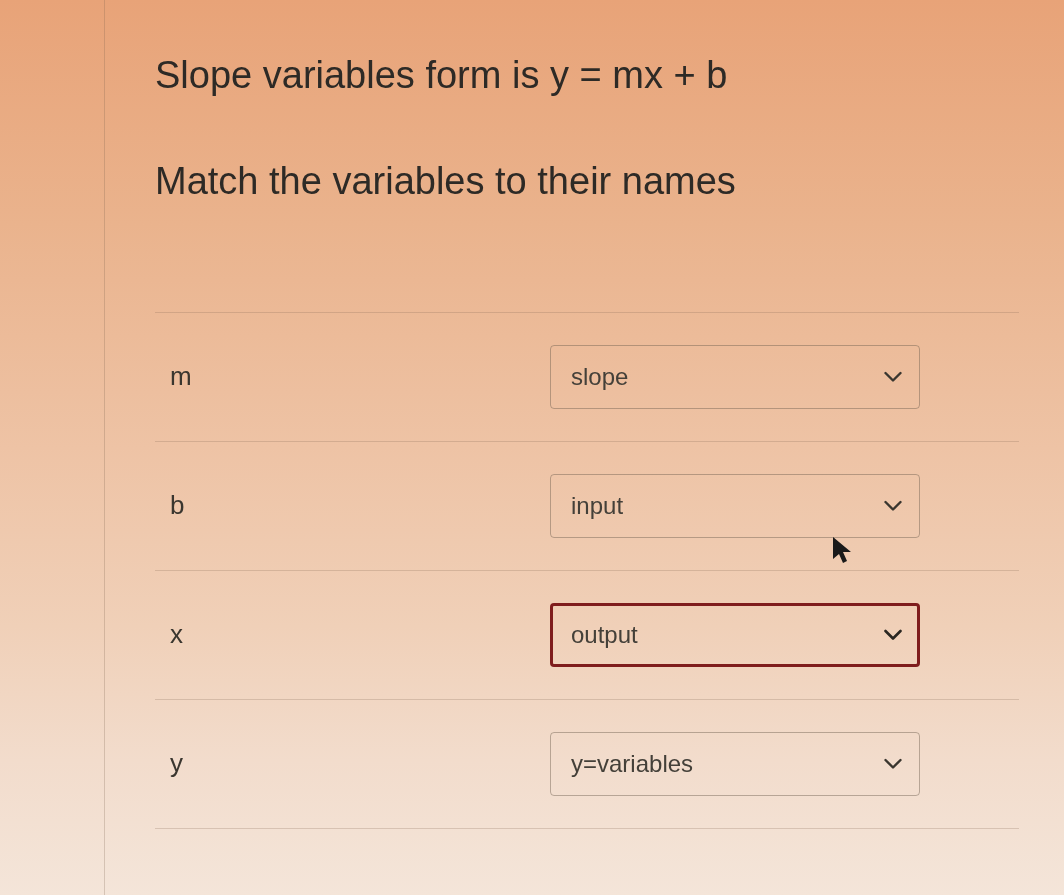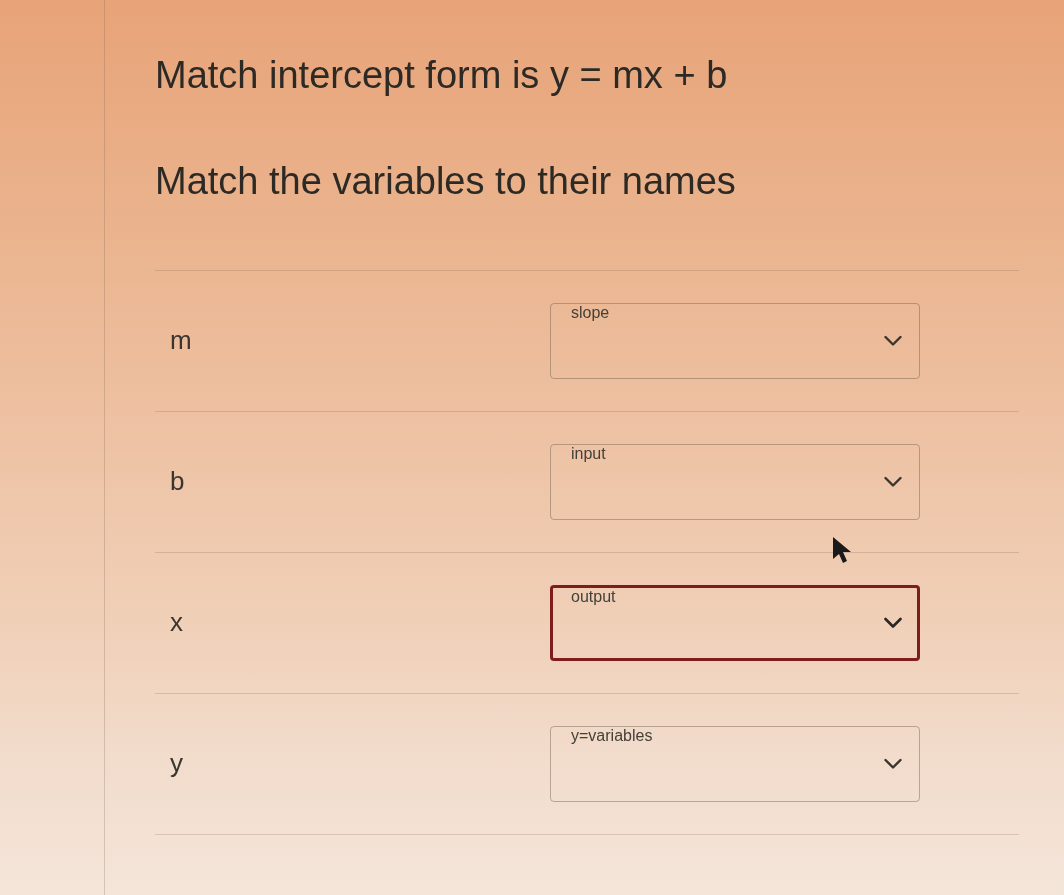--- a/index.html
+++ b/index.html
@@ -37,21 +37,21 @@
       color: #2d2a26;
       font-weight: 400;
       line-height: 1.35;
       margin-bottom: 55px;
     }
     .subheading {
       font-size: 38px;
       color: #2d2a26;
       font-weight: 400;
       line-height: 1.35;
-      margin-bottom: 62px;
+      margin-bottom: 104px;
     }
     .match-table {
       width: 100%;
     }
     .match-row {
       display: flex;
       align-items: center;
       padding: 32px 10px 32px 15px;
       border-top: 1px solid rgba(130, 105, 85, 0.25);
     }
@@ -65,29 +65,29 @@
       color: #3a362f;
       font-weight: 400;
     }
     .select-wrap {
       position: relative;
       flex: 1;
       max-width: 370px;
     }
     .select-box {
       width: 100%;
-      height: 76px;
+      height: 64px;
       border: 1.5px solid rgba(110, 95, 80, 0.45);
       border-radius: 4px;
       background: transparent;
       padding: 0 48px 0 20px;
-      font-size: 16px;
+      font-size: 24px;
       color: #444039;
       display: flex;
-      align-items: flex-start;
+      align-items: center;
       cursor: pointer;
     }
     .select-box.focused {
       border: 3px solid #7f1d1d;
       padding: 0 46px 0 18px;
     }
     .chevron {
       position: absolute;
       right: 18px;
       top: 50%;
@@ -104,21 +104,21 @@
       pointer-events: none;
     }
   </style>
 </head>
 <body>
 
 <div class="left-gutter"></div>
 
 <div class="content">
 
-  <div class="heading">Match intercept form is y = mx + b</div>
+  <div class="heading">Slope variables form is y = mx + b</div>
 
   <div class="subheading">Match the variables to their names</div>
 
   <div class="match-table">
 
     <div class="match-row">
       <div class="var-label">m</div>
       <div class="select-wrap">
         <div class="select-box">
           <span>slope</span>

